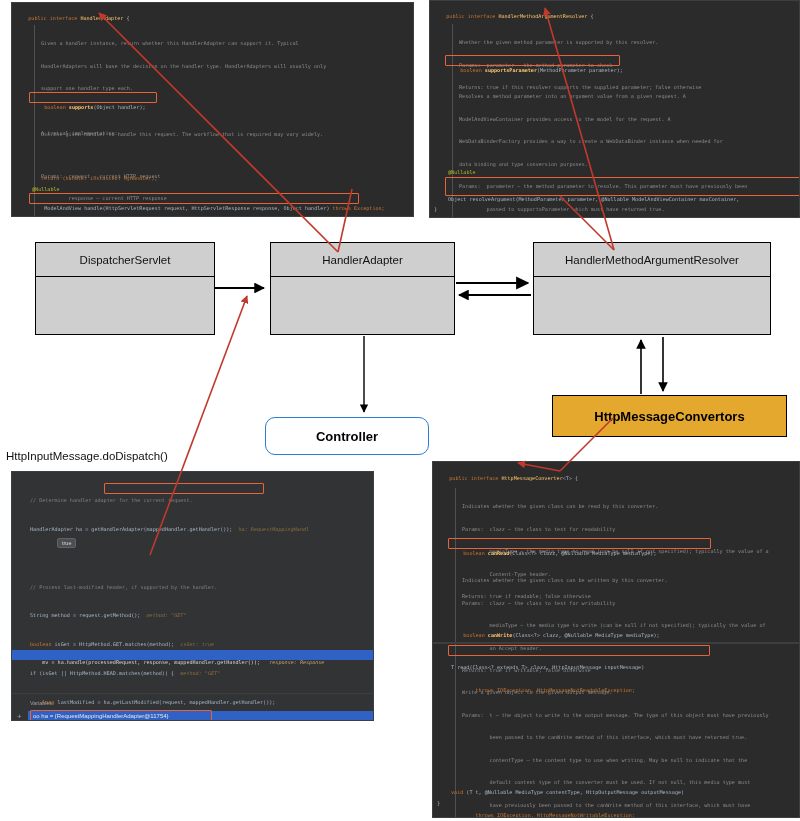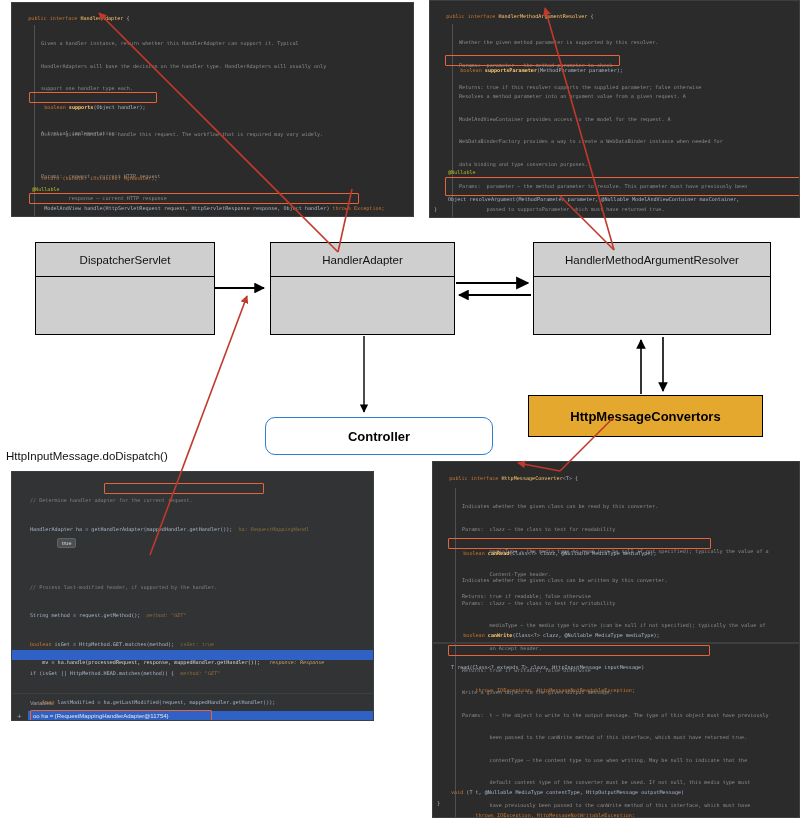--- a/index.html
+++ b/index.html
@@ -62,21 +62,21 @@
     box-sizing:border-box;
     display:flex;align-items:center;justify-content:center;
     font-weight:bold;font-size:13px;color:#000;
   }
   .goldbox{
     position:absolute;
     background:#e5a82e;
     border:1.8px solid #000;
     box-sizing:border-box;
     display:flex;align-items:center;justify-content:center;
-    font-weight:bold;font-size:13px;color:#000;
+    font-weight:bold;font-size:13px;color:#000;margin-left:24px;
   }
   .caption{
     position:absolute;
     font-size:11.5px;color:#111;
   }
   svg.overlay{
     position:absolute;left:0;top:0;width:800px;height:821px;
     pointer-events:none;
   }
   
@@ -187,21 +187,21 @@
 </div>
 
 <div class="umlbox" style="left:270px;top:242px;width:185px;height:93px;">
   <div class="hdr">HandlerAdapter</div>
 </div>
 
 <div class="umlbox" style="left:533px;top:242px;width:238px;height:93px;">
   <div class="hdr">HandlerMethodArgumentResolver</div>
 </div>
 
-<div class="roundbox" style="left:265px;top:417px;width:228px;height:38px;">
+<div class="roundbox" style="left:265px;top:417px;width:164px;height:38px;">
   <span>Controller</span>
 </div>
 
 <div class="goldbox" style="left:528px;top:395px;width:235px;height:42px;">
   <span>HttpMessageConvertors</span>
 </div>
 
 <div class="caption" style="left:6px;top:450px;">HttpInputMessage.doDispatch()</div>
 
 <div class="panel" style="left:11px;top:471px;width:363px;height:250px;background:#313335;">

